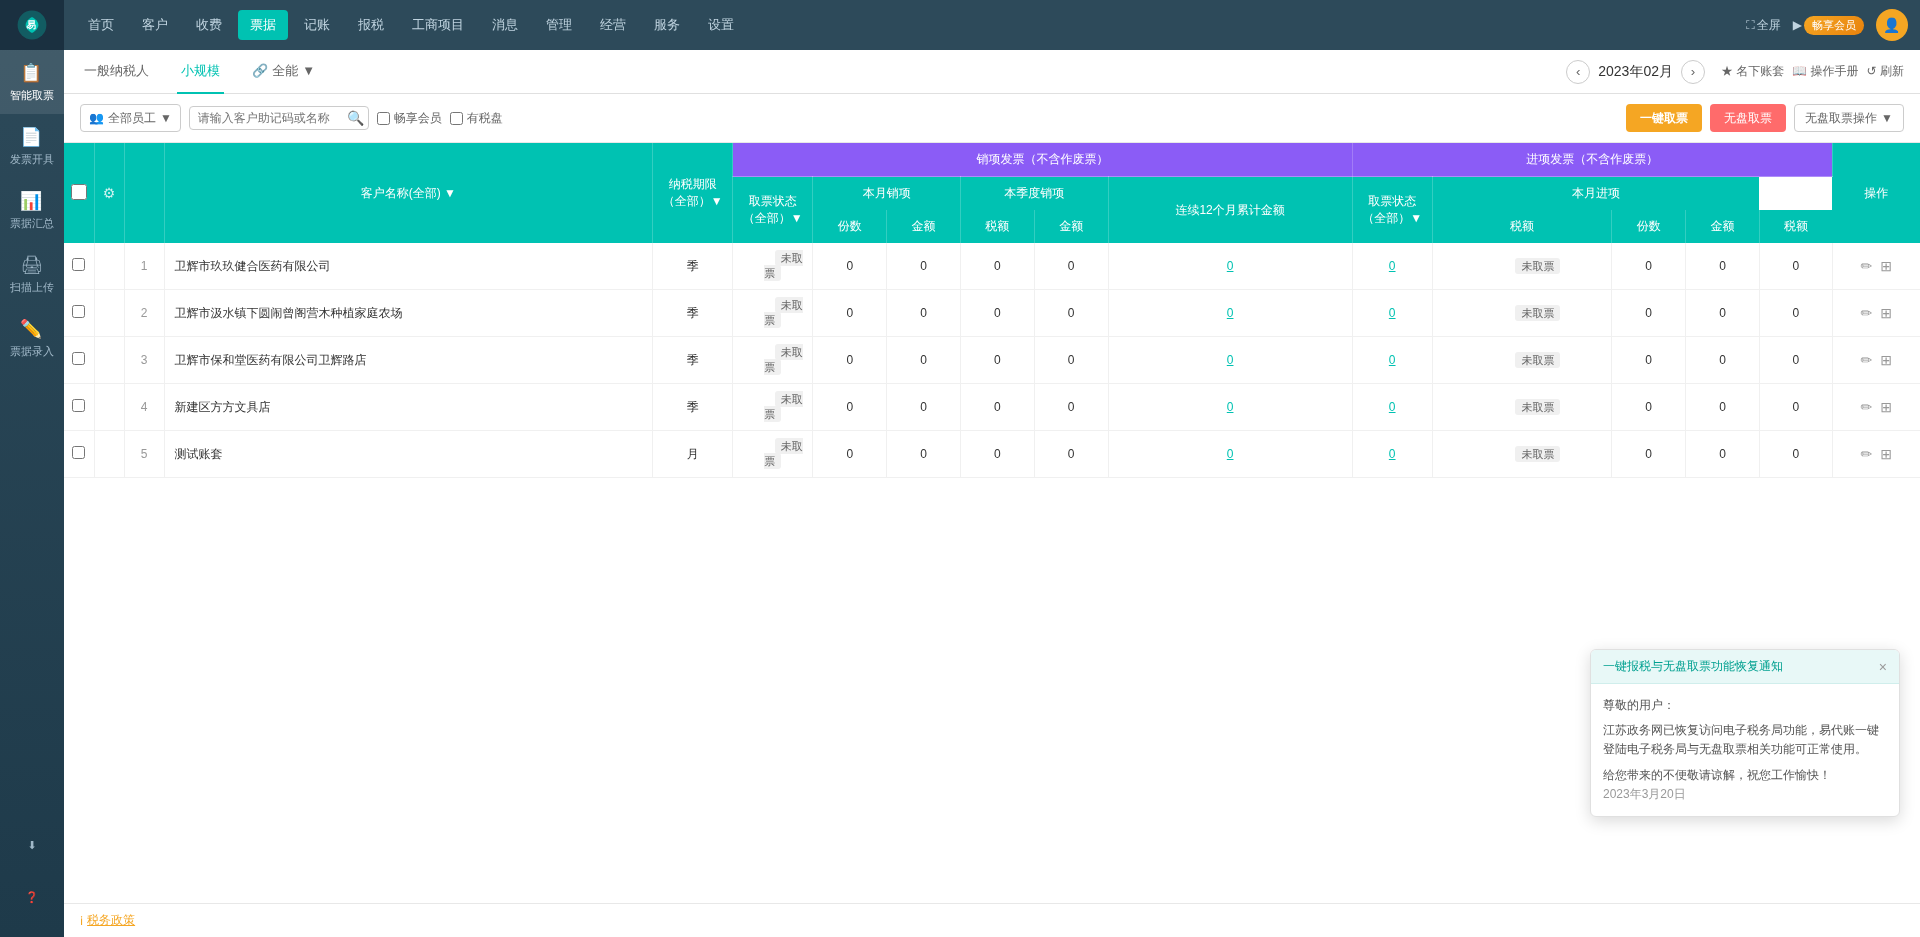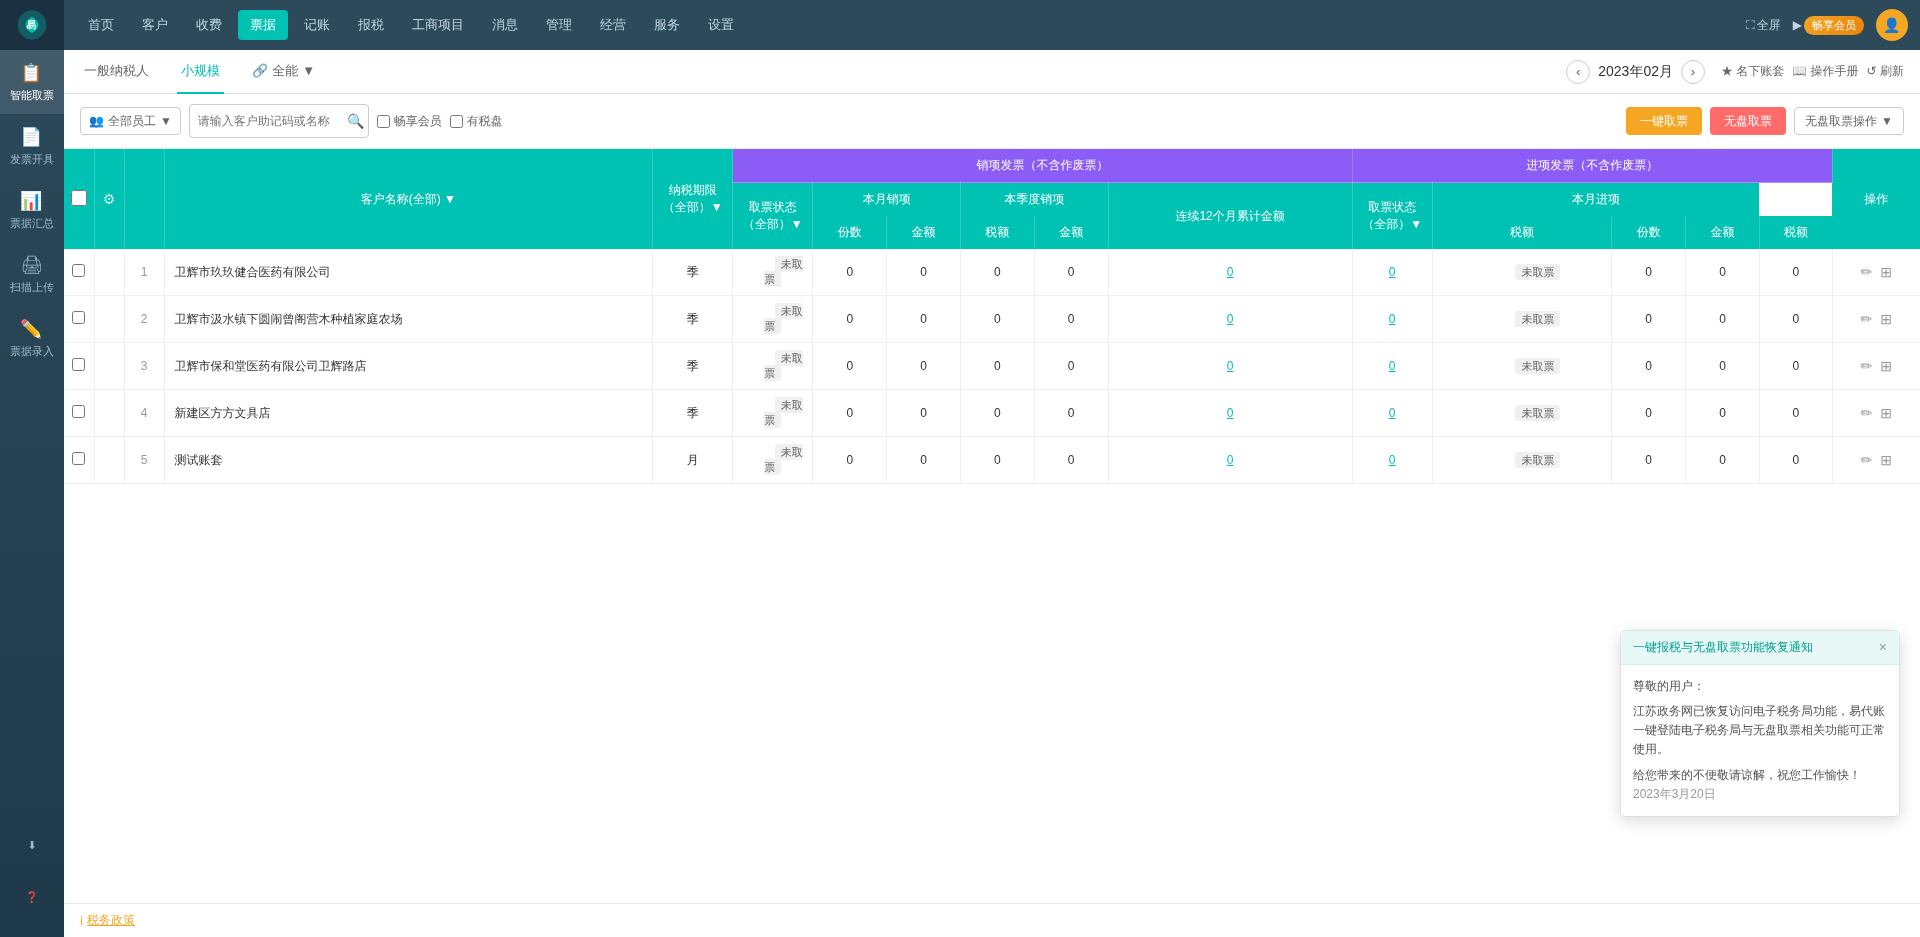--- a/index.html
+++ b/index.html
@@ -196,21 +196,21 @@
       gap: 4px;
       color: #666;
       height: 28px;
     }
     .toolbar-input {
       border: 1px solid #ccc;
       border-radius: 4px;
       padding: 4px 28px 4px 8px;
       font-size: 12px;
       width: 180px;
-      height: 34px;
+      height: 24px;
       outline: none;
       position: relative;
     }
     .search-wrap { position: relative; display: inline-flex; align-items: center; }
     .search-btn {
       position: absolute;
       right: 4px;
       background: none;
       border: none;
       cursor: pointer;
@@ -223,20 +223,21 @@
     .btn-primary {
       background: #f5a623;
       color: #fff;
       border: none;
       border-radius: 4px;
       padding: 4px 14px;
       cursor: pointer;
       font-size: 12px;
       height: 28px;
       white-space: nowrap;
+      font-weight: bold;
     }
     .btn-danger {
       background: #ff6b6b;
       color: #fff;
       border: none;
       border-radius: 4px;
       padding: 4px 14px;
       cursor: pointer;
       font-size: 12px;
       height: 28px;
@@ -319,21 +320,21 @@
       align-items: center;
       gap: 4px;
       flex-shrink: 0;
     }
 
     
     .notification-popup {
       position: fixed;
       bottom: 120px;
       right: 20px;
-      width: 280px;
+      width: 310px;
       background: #fff;
       border: 1px solid #e0e0e0;
       border-radius: 6px;
       box-shadow: 0 4px 16px rgba(0,0,0,0.15);
       font-size: 12px;
       overflow: hidden;
     }
     .notification-header {
       background: #e8f8f7;
       padding: 8px 12px;

